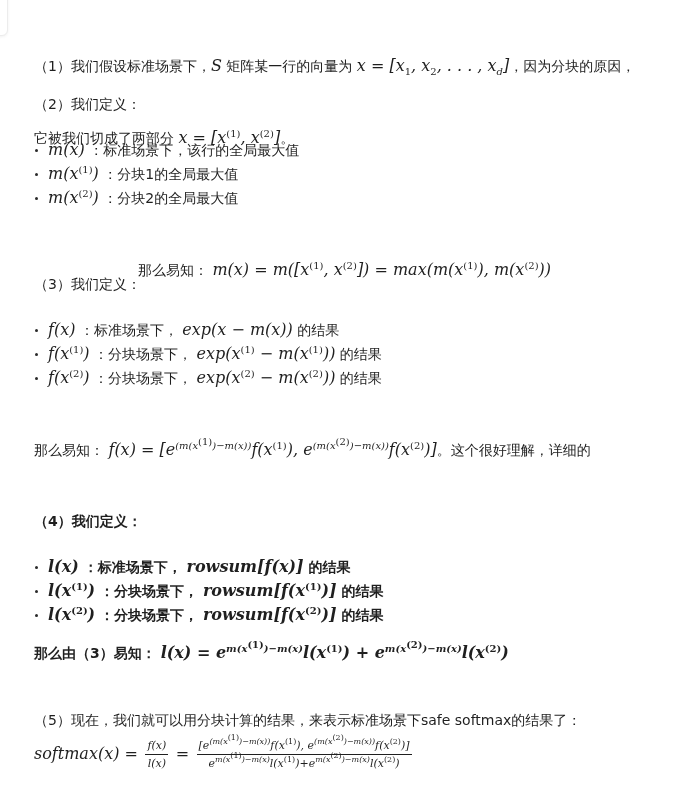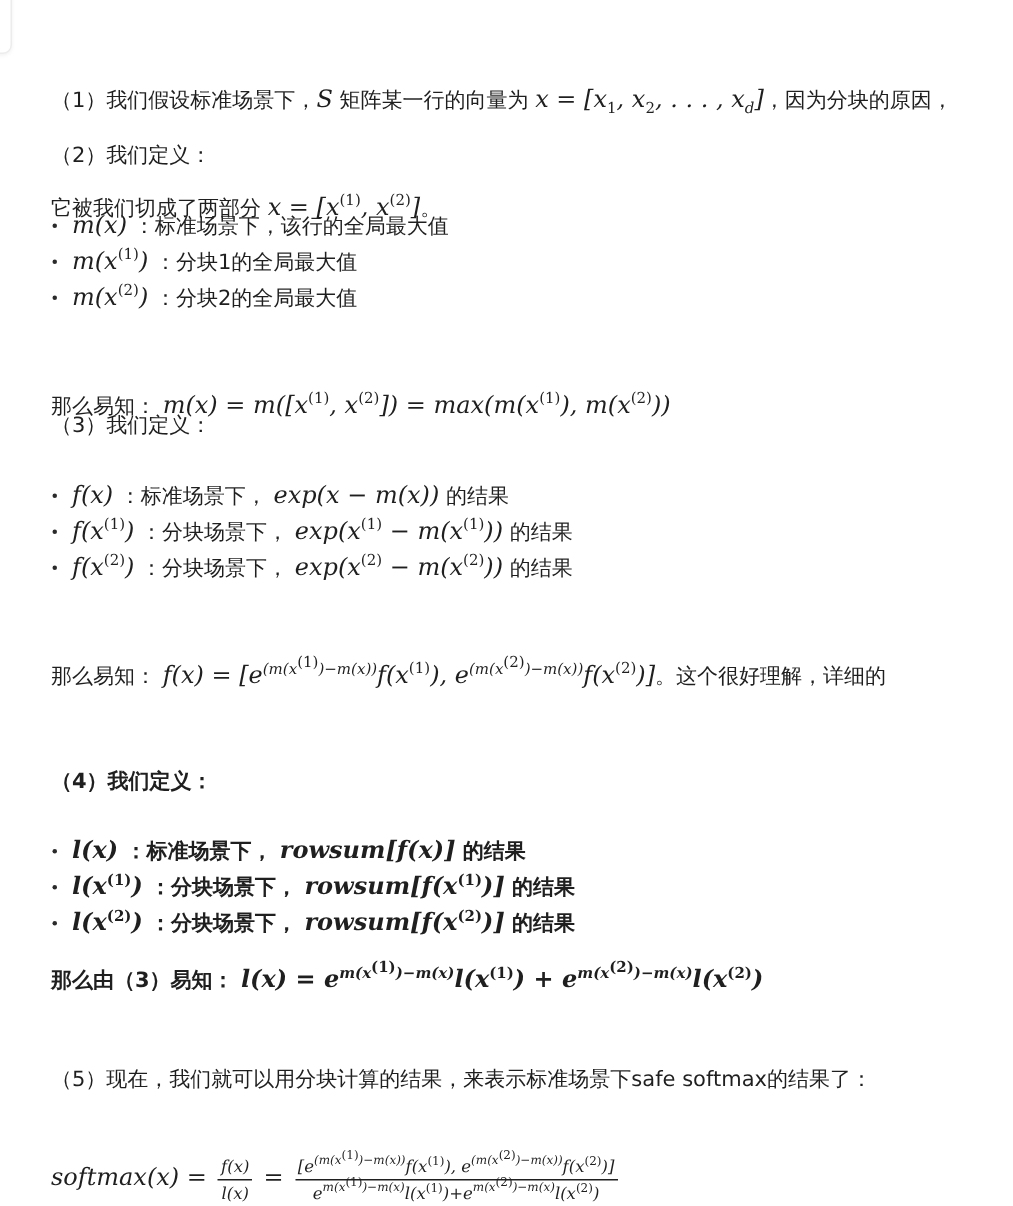--- a/index.html
+++ b/index.html
@@ -108,21 +108,21 @@
   </div>
 </div>
 
 <div class="block" style="top:92px;">
   <div class="heading">（2）我们定义：</div>
   <ul class="bullet-list" style="margin-top:22px;">
     <li class="bullet-item"><span class="math">m(x)</span> <span>：标准场景下，该行的全局最大值</span></li>
     <li class="bullet-item"><span class="math">m(x<sup class="up">(1)</sup>)</span> <span>：分块1的全局最大值</span></li>
     <li class="bullet-item"><span class="math">m(x<sup class="up">(2)</sup>)</span> <span>：分块2的全局最大值</span></li>
   </ul>
-  <div class="line" style="">
+  <div class="line" style="text-align:center;">
     <span>那么易知：</span>
     <span class="math">m(x) <span class="up">=</span> m([x<sup class="up">(1)</sup>, x<sup class="up">(2)</sup>]) <span class="up">=</span> max(m(x<sup class="up">(1)</sup>), m(x<sup class="up">(2)</sup>))</span>
   </div>
 </div>
 
 <div class="block" style="top:272px;">
   <div class="heading">（3）我们定义：</div>
   <ul class="bullet-list" style="margin-top:22px;">
     <li class="bullet-item"><span class="math">f(x)</span> <span>：标准场景下，</span> <span class="math">exp(x <span class="up">−</span> m(x))</span><span> 的结果</span></li>
     <li class="bullet-item"><span class="math">f(x<sup class="up">(1)</sup>)</span> <span>：分块场景下，</span> <span class="math">exp(x<sup class="up">(1)</sup> <span class="up">−</span> m(x<sup class="up">(1)</sup>))</span><span> 的结果</span></li>
@@ -144,21 +144,21 @@
     <li class="bullet-item"><span class="math">l(x<sup class="up">(2)</sup>)</span> <span>：分块场景下，</span> <span class="math">rowsum[f(x<sup class="up">(2)</sup>)]</span><span> 的结果</span></li>
   </ul>
   <div class="line" style="margin-top:14px;">
     <span>那么由（3）易知：</span>
     <span class="math">l(x) <span class="up">=</span> e<sup>m(x<sup class="up">(1)</sup>)−m(x)</sup>l(x<sup class="up">(1)</sup>) <span class="up">+</span> e<sup>m(x<sup class="up">(2)</sup>)−m(x)</sup>l(x<sup class="up">(2)</sup>)</span>
   </div>
 </div>
 
 <div class="block" style="top:708px;">
   <div class="heading">（5）现在，我们就可以用分块计算的结果，来表示标准场景下safe softmax的结果了：</div>
-  <div style="margin-top:38px; white-space:nowrap;">
+  <div style="margin-top:6px; white-space:nowrap;">
     <span class="math">softmax(x) <span class="up">=</span></span>
     <span class="frac math">
       <span class="num">f(x)</span>
       <span class="den">l(x)</span>
     </span>
     <span class="math up">=</span>
     <span class="frac math">
       <span class="num">[e<sup>(m(x<sup class="up">(1)</sup>)−m(x))</sup>f(x<sup class="up">(1)</sup>), e<sup>(m(x<sup class="up">(2)</sup>)−m(x))</sup>f(x<sup class="up">(2)</sup>)]</span>
       <span class="den">e<sup>m(x<sup class="up">(1)</sup>)−m(x)</sup>l(x<sup class="up">(1)</sup>)<span class="up">+</span>e<sup>m(x<sup class="up">(2)</sup>)−m(x)</sup>l(x<sup class="up">(2)</sup>)</span>
     </span>

